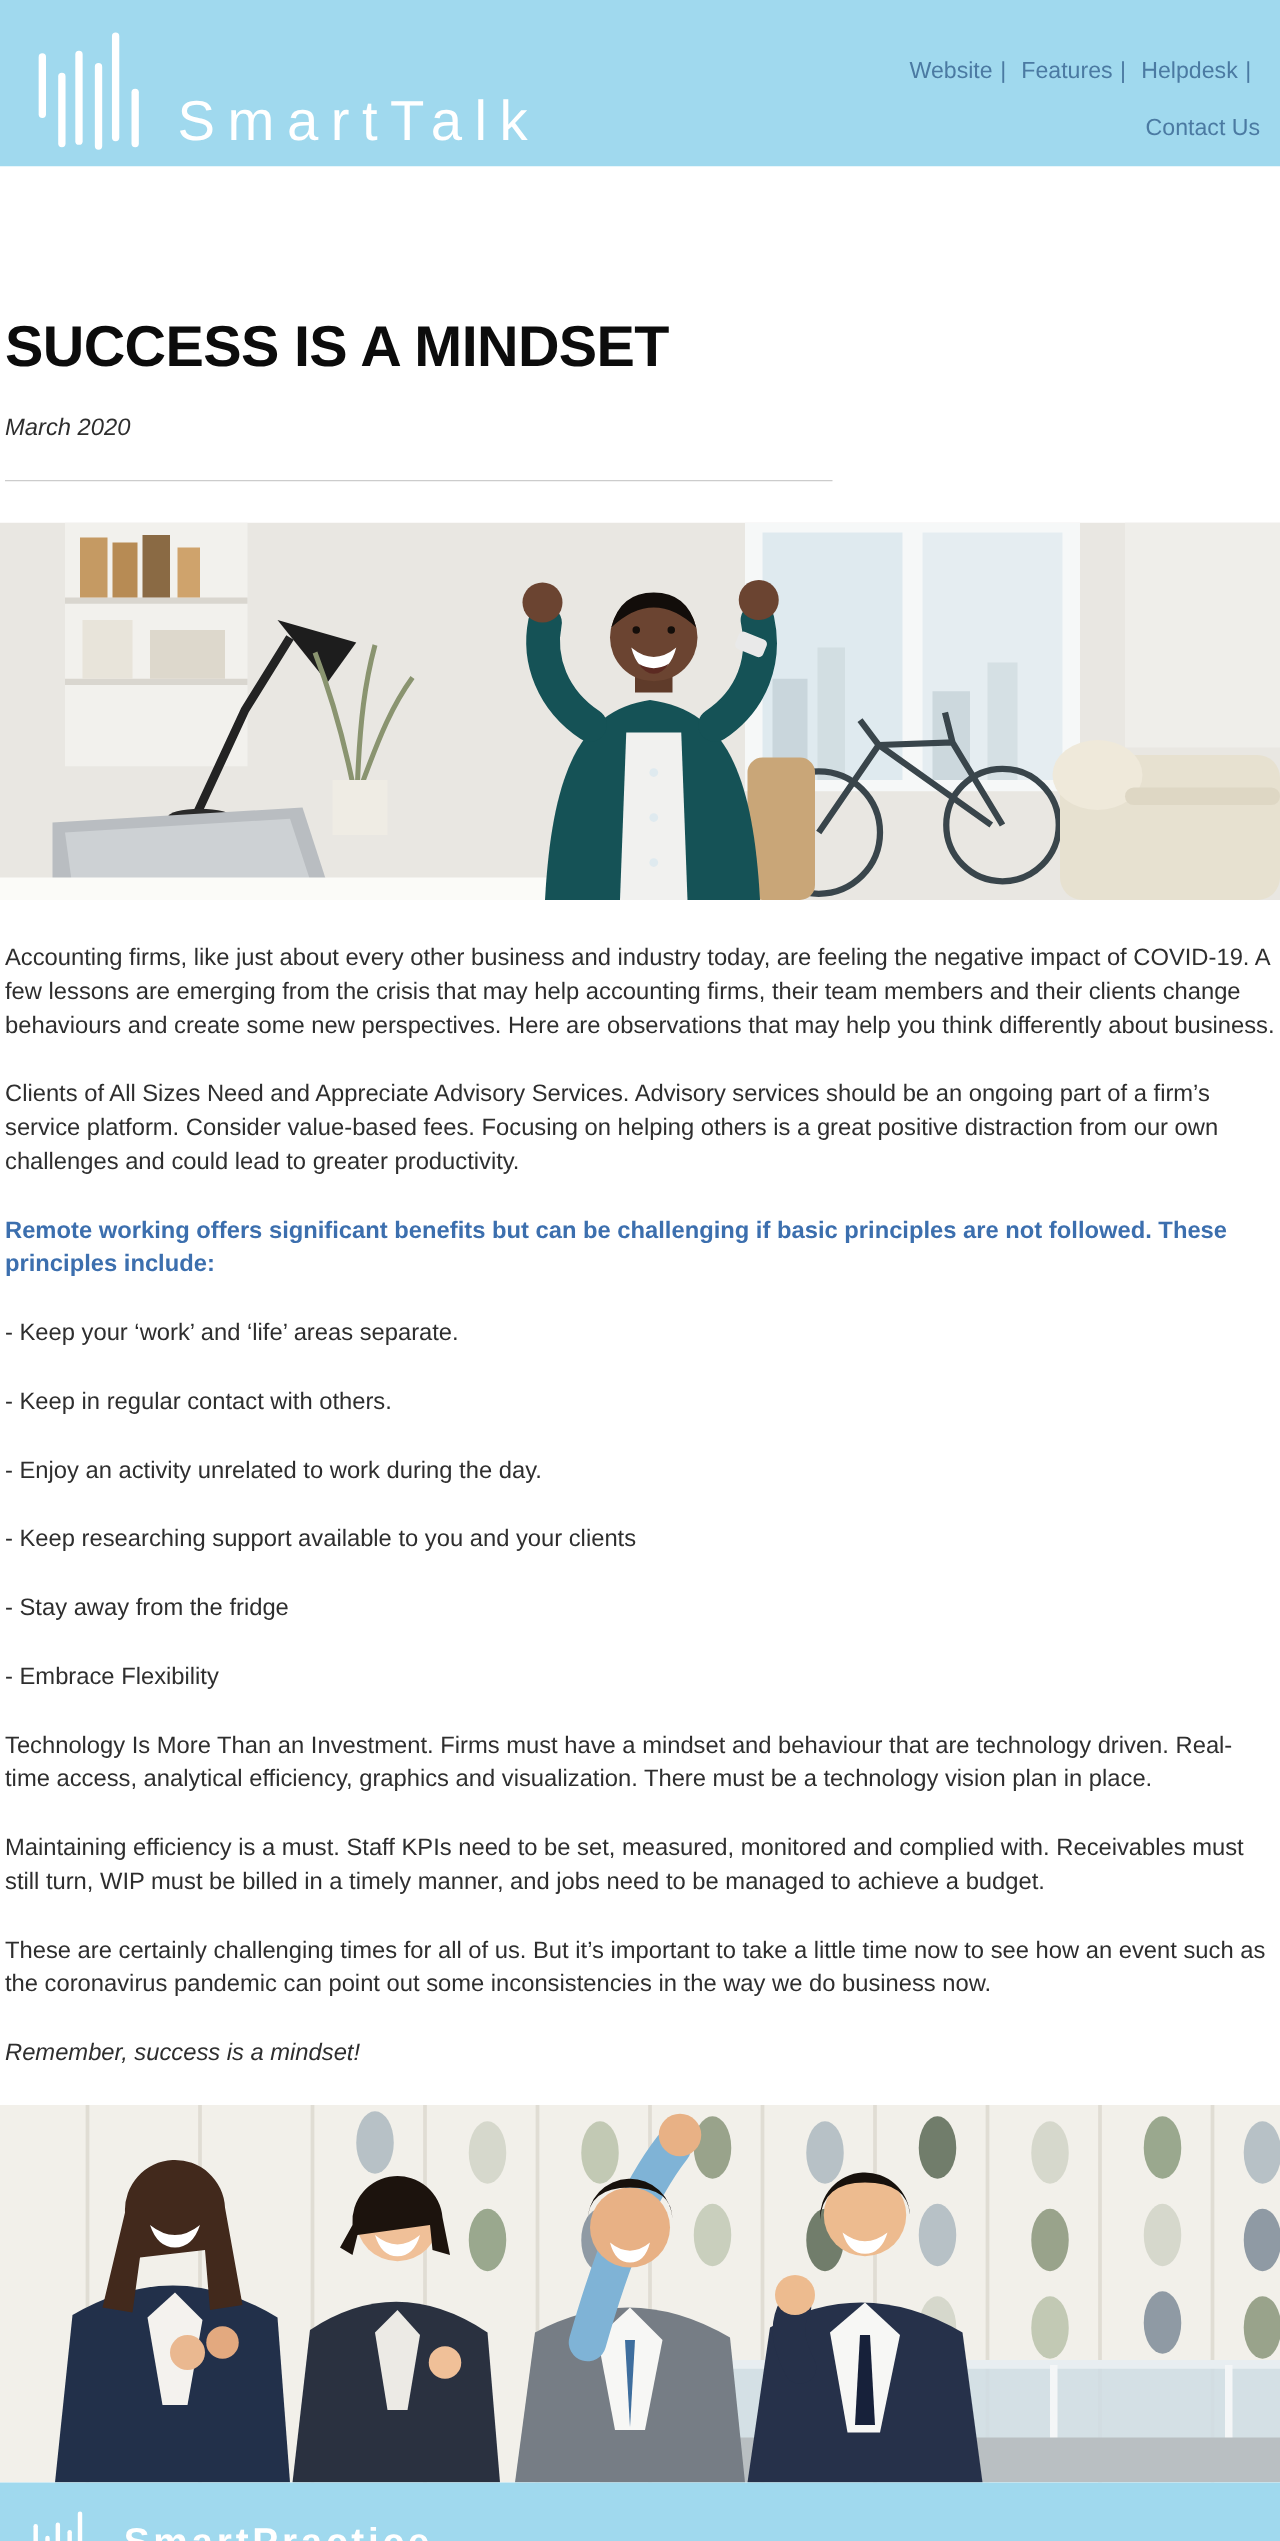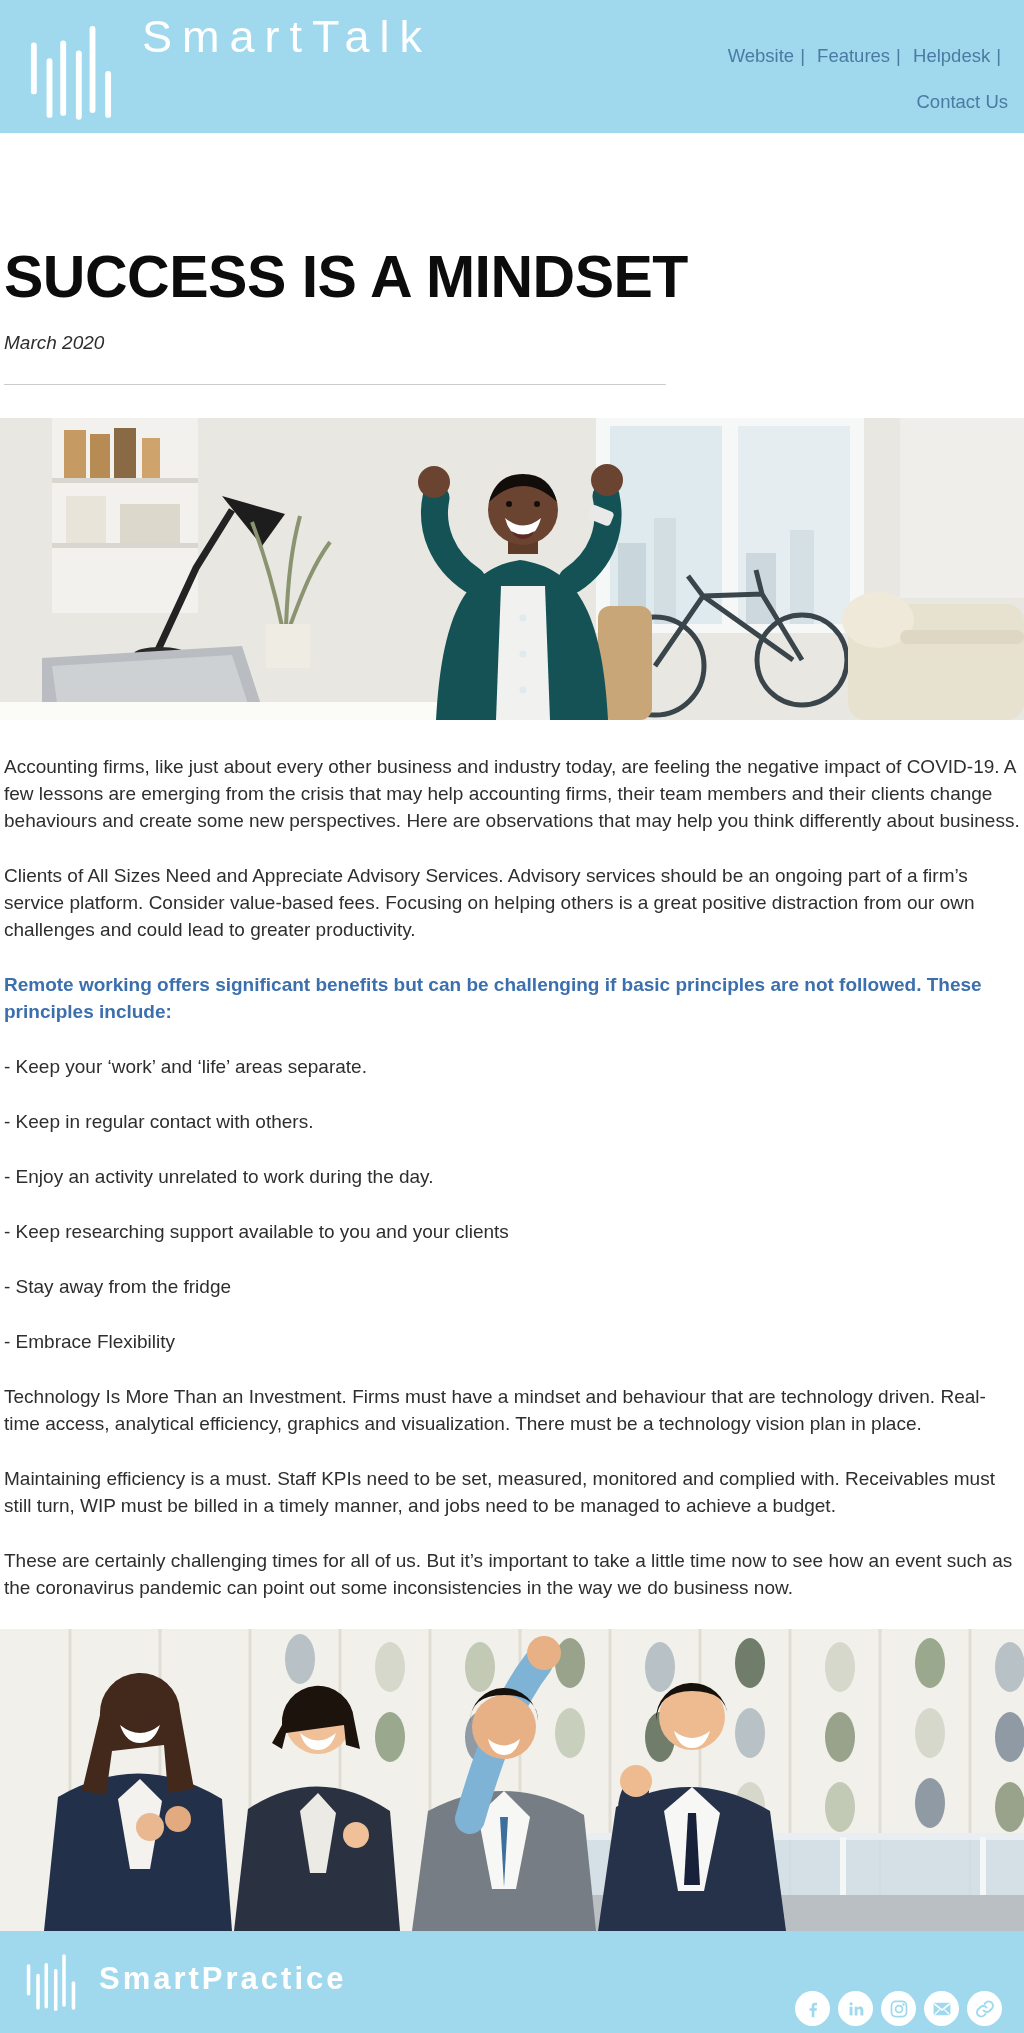--- a/index.html
+++ b/index.html
@@ -18,21 +18,21 @@
 
   
   .header{
     height:133px;
     background:var(--blue-bg);
     display:flex;
     align-items:center;
     justify-content:space-between;
     padding:0 16px 0 28px;
   }
-  .brand{ display:flex; align-items:flex-start; gap:28px; cursor:pointer; }
+  .brand{ display:flex; align-items:flex-end; gap:28px; cursor:pointer; }
   .brand-text{
     color:#ffffff;
     font-size:45px;
     letter-spacing:10px;
     font-weight:400;
   }
   .nav{
     width:312px;
     text-align:right;
     font-size:18.5px;
@@ -45,21 +45,21 @@
     color:var(--nav-blue);
     text-decoration:none;
     cursor:pointer;
   }
   .nav .sep{ margin:0 7px 0 6px; }
 
   
   .content{ padding:0 4px; }
   h1.page-title{
     margin:120px 0 0 0;
-    font-size:59px;
+    font-size:46px;
     line-height:48px;
     font-weight:700;
     color:#0c0c0c;
     letter-spacing:-0.5px;
   }
   .article-date{
     margin:16px 0 0 0;
     font-style:italic;
     font-size:15px;
     color:#8b8b8b;
@@ -233,20 +233,21 @@
   <p class="highlight">Remote working offers significant benefits but can be challenging if basic principles are not followed. These principles include:</p>
   <p>- Keep your ‘work’ and ‘life’ areas separate.</p>
   <p>- Keep in regular contact with others.</p>
   <p>- Enjoy an activity unrelated to work during the day.</p>
   <p>- Keep researching support available to you and your clients</p>
   <p>- Stay away from the fridge</p>
   <p>- Embrace Flexibility</p>
   <p>Technology Is More Than an Investment. Firms must have a mindset and behaviour that are technology driven. Real-time access, analytical efficiency, graphics and visualization. There must be a technology vision plan in place.</p>
   <p>Maintaining efficiency is a must. Staff KPIs need to be set, measured, monitored and complied with. Receivables must still turn, WIP must be billed in a timely manner, and jobs need to be managed to achieve a budget.</p>
   <p>These are certainly challenging times for all of us. But it’s important to take a little time now to see how an event such as the coronavirus pandemic can point out some inconsistencies in the way we do business now.</p>
+  <p class="closing">Remember, success is a mindset!</p>
 
   <figure class="image2">
     <svg width="1024" height="302" viewBox="0 0 1024 302" preserveAspectRatio="none">
       <rect width="1024" height="302" fill="#f2f0ea"></rect>
       <g stroke="#e0ddd4" stroke-width="3">
         <line x1="70" y1="0" x2="70" y2="302"></line>
           <line x1="160" y1="0" x2="160" y2="302"></line>
         <line x1="250" y1="0" x2="250" y2="302"></line>
           <line x1="340" y1="0" x2="340" y2="302"></line>
         <line x1="430" y1="0" x2="430" y2="302"></line>

